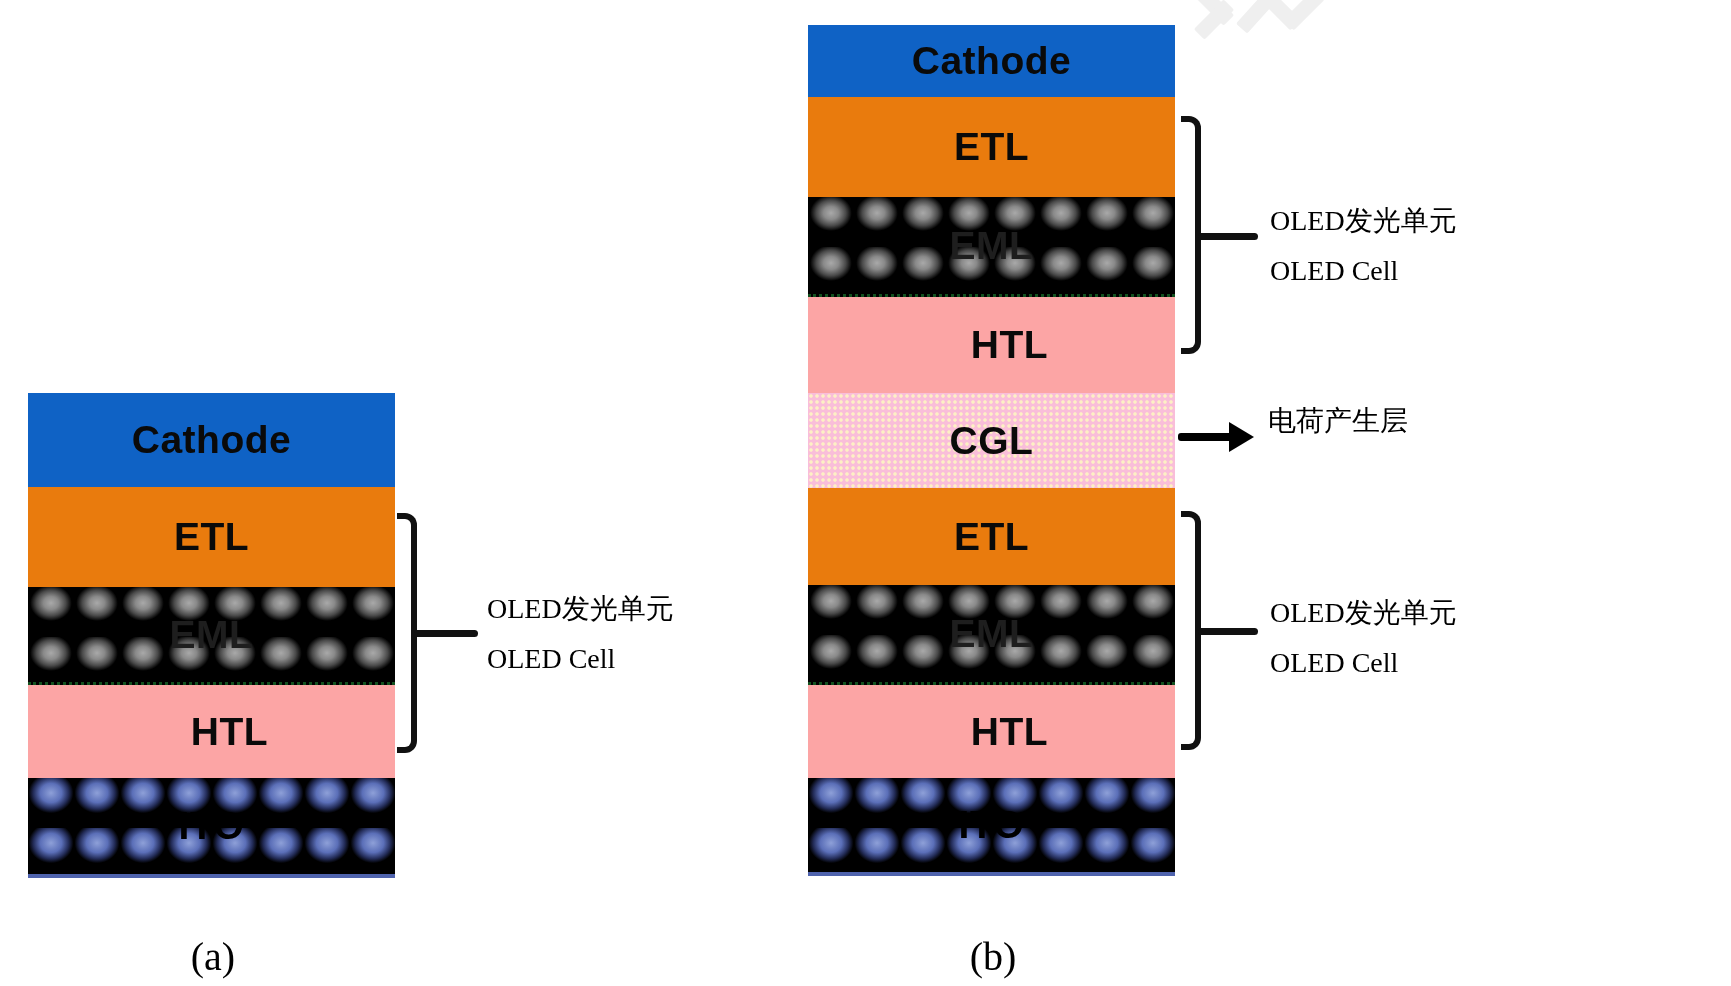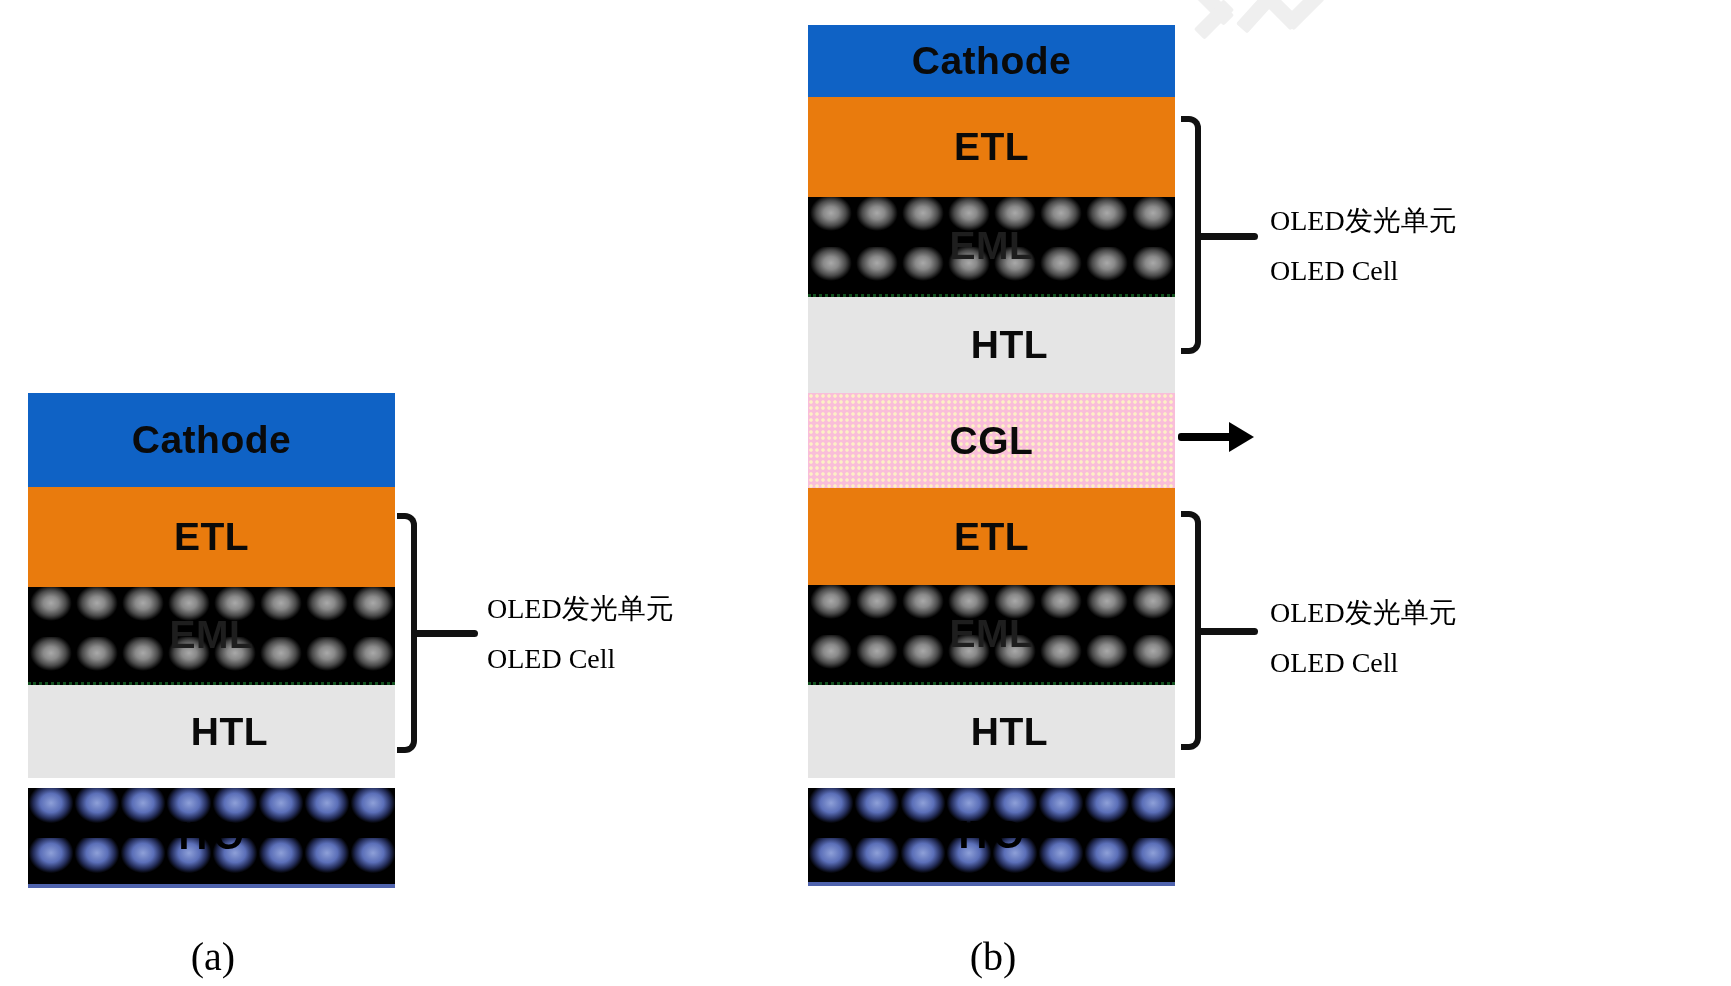--- a/index.html
+++ b/index.html
@@ -20,38 +20,37 @@
     font-size:39px;
     letter-spacing:0.5px;
     color:#0a0a0a;
     box-sizing:border-box;
   }
   .stack-a .layer { left:28px;  width:367px; }
   .stack-b .layer { left:808px; width:367px; }
 
   .lay-cathode { background:#0f62c5; }
   .lay-etl     { background:#e97b0d;text-align:right; }
-  .lay-htl     { background:#e5e5e5;padding-left:36px; }
+  .lay-htl     { background:#fca5a5;padding-left:36px; }
 
   .lay-eml {
     background-color:#000000;
     background-image:radial-gradient(ellipse 58% 46% at 50% 32%,
       #a9a9a9 0%, #8a8a8a 28%, #4a4a4a 55%, #000000 78%);
     background-size:46px 50px;
     border-bottom:3px dotted #12511f;
     color:#1e1e1e;
   }
   .lay-ito {
     background-color:#000000;
     background-image:radial-gradient(ellipse 58% 48% at 50% 30%,
       #8ea0d8 0%, #5b6fb8 40%, #232c58 66%, #000000 84%);
     background-size:46px 50px;
     border-bottom:4px solid #4f63ad;
     color:#000000;
-    margin-top:10px;
   }
   .lay-cgl {
     background-color:#f9bed9;
     background-image:radial-gradient(circle at 3px 3px, #fdf0c4 1.3px, rgba(255,255,255,0) 2.2px);
     background-size:6px 6px;
   }
 
   
   .a-cathode { top:393px; height:94px; }
   .a-etl     { top:487px; height:100px; }
@@ -191,20 +190,21 @@
 
   <div class="arrow-line"></div>
   <div class="arrow-head"></div>
 
   <div class="anno anno-b-top">
     <div>OLED发光单元</div>
     <div>OLED Cell</div>
   </div>
 
   <div class="anno anno-cgl">
+    <div>电荷产生层</div>
   </div>
 
   <div class="anno anno-b-bottom">
     <div>OLED发光单元</div>
     <div>OLED Cell</div>
   </div>
 
   <div class="caption cap-b">(b)</div>
 
 </div>

